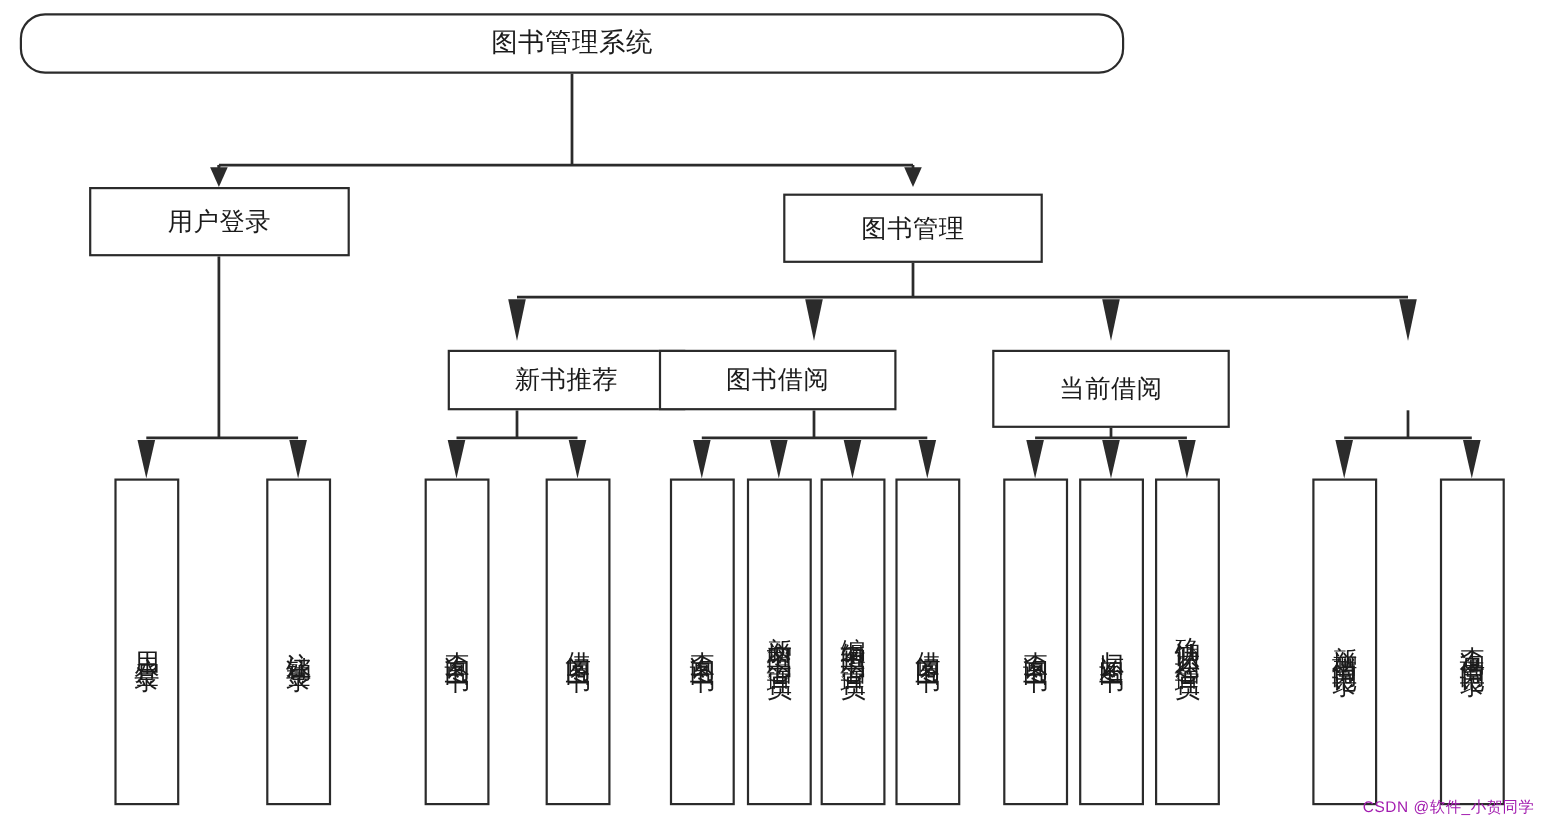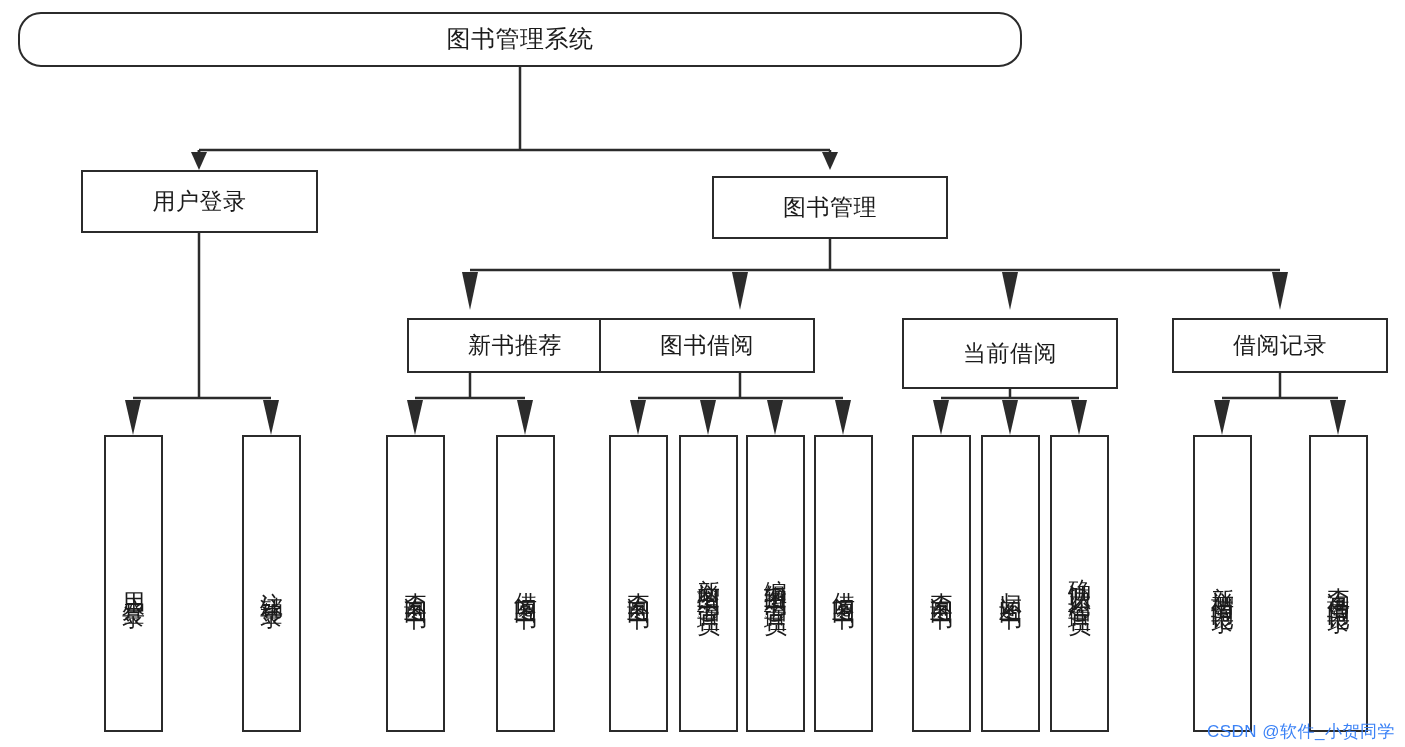--- a/index.html
+++ b/index.html
@@ -78,22 +78,22 @@
     fill: none;
   }
   .edge-arrow {
     fill: #2b2b2b;
     stroke: none;
   }
   #watermark {
     position: absolute;
     right: 10px;
     bottom: 4px;
-    font-size: 17px;
-    color: #3b82f6;
+    font-size: 14px;
+    color: #a21caf;
     letter-spacing: 0.5px;
     white-space: nowrap;
     user-select: none;
   }
 </style>
 </head>
 <body>
 
 <div id="diagram-root">
 
@@ -160,23 +160,20 @@
   </div>
 
   <div class="node-box" style="left:599px; top:318px; width:216px; height:55px;">
     <span class="node-label-h">图书借阅</span>
   </div>
 
   <div class="node-box" style="left:902px; top:318px; width:216px; height:71px;">
     <span class="node-label-h">当前借阅</span>
   </div>
 
-  <div class="node-box" style="left:1172px; top:318px; width:216px; height:55px;">
-    <span class="node-label-h">借阅记录</span>
-  </div>
 
   <div class="leaf-box" style="left:104px; top:435px; width:59px; height:297px;">
     <span class="node-label-v">用户登录</span>
   </div>
   <div class="leaf-box" style="left:242px; top:435px; width:59px; height:297px;">
     <span class="node-label-v">注销登录</span>
   </div>
 
   <div class="leaf-box" style="left:386px; top:435px; width:59px; height:297px;">
     <span class="node-label-v">查询图书</span>

